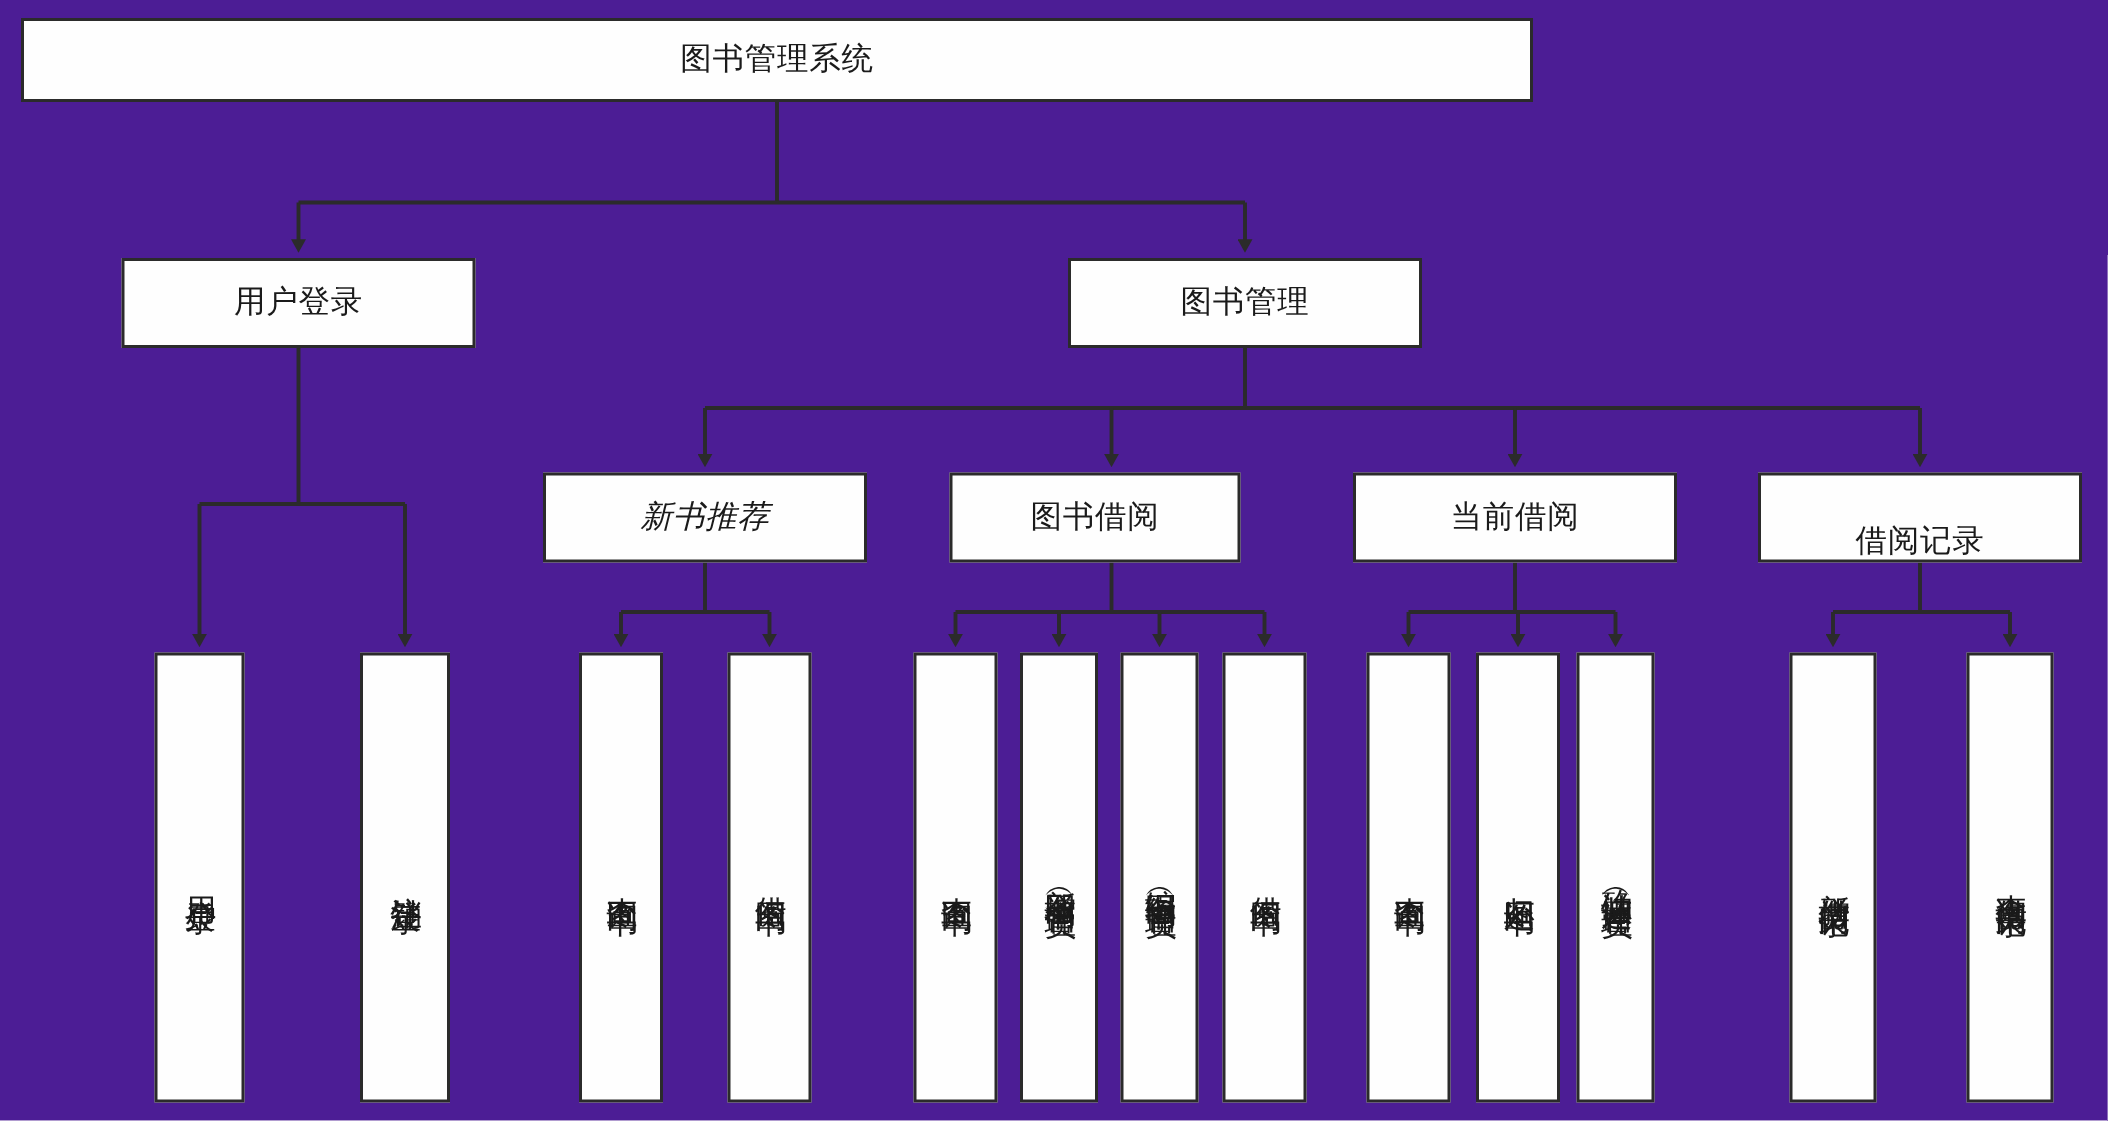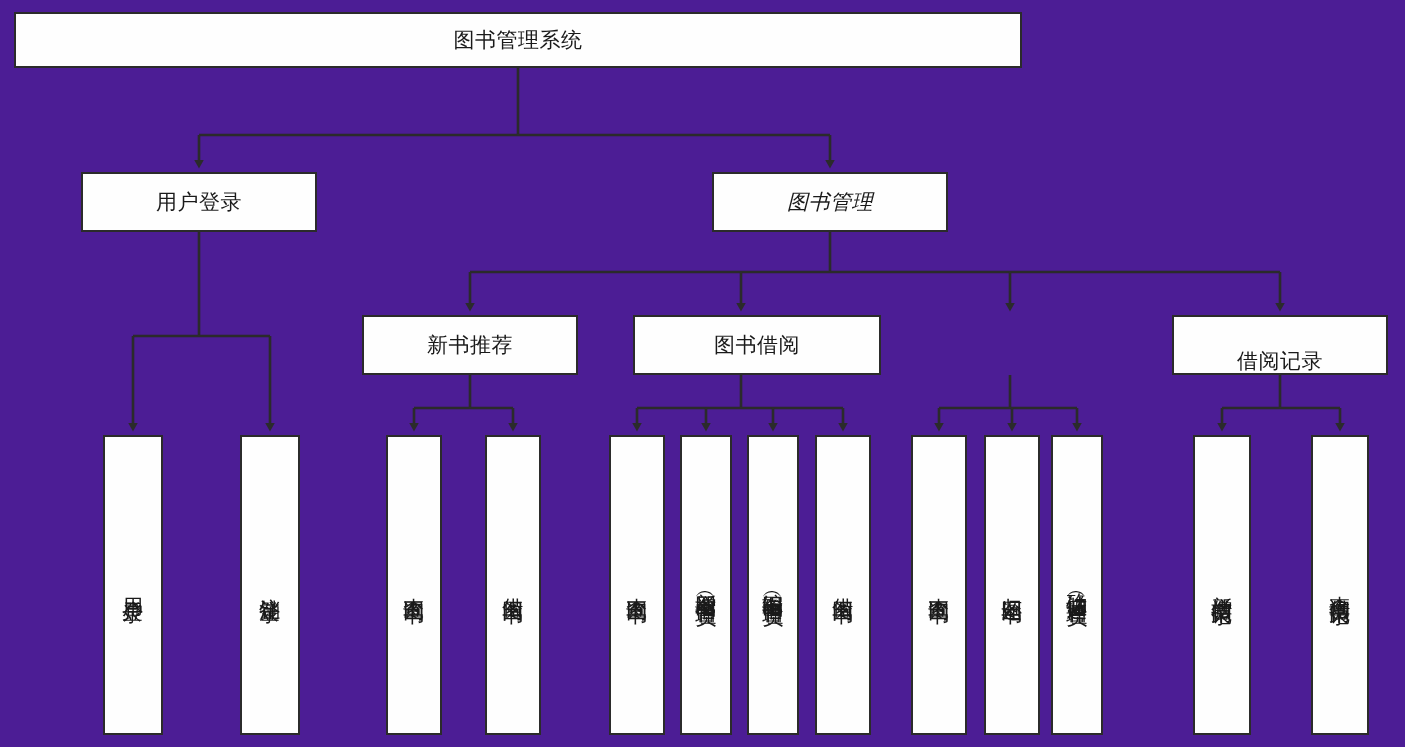--- a/index.html
+++ b/index.html
@@ -113,29 +113,32 @@
       </g>
   </svg>
 
   <div class="node-box root-node" style="left: 14px; top: 12px; width: 1008px; height: 56px;">
     <span class="node-label-h">图书管理系统</span>
   </div>
 
   <div class="node-box" style="left: 81px; top: 172px; width: 236px; height: 60px;">
     <span class="node-label-h">用户登录</span>
   </div>
-  <div class="node-box" style="left: 712px; top: 172px; width: 236px; height: 60px; font-style: italic;">
+  <div class="node-box" style="left: 712px; top: 172px; width: 236px; height: 60px;">
     <span class="node-label-h">图书管理</span>
   </div>
 
-  <div class="node-box" style="left: 362px; top: 315px; width: 216px; height: 60px;">
+  <div class="node-box" style="left: 362px; top: 315px; width: 216px; height: 60px; font-style: italic;">
     <span class="node-label-h">新书推荐</span>
   </div>
-  <div class="node-box" style="left: 633px; top: 315px; width: 248px; height: 60px;">
+  <div class="node-box" style="left: 633px; top: 315px; width: 194px; height: 60px;">
     <span class="node-label-h">图书借阅</span>
+  </div>
+  <div class="node-box" style="left: 902px; top: 315px; width: 216px; height: 60px;">
+    <span class="node-label-h">当前借阅</span>
   </div>
   <div class="node-box" style="left: 1172px; top: 315px; width: 216px; height: 60px; align-items: flex-end;">
     <span class="node-label-h">借阅记录</span>
   </div>
 
   <div class="node-box" style="left: 103px; top: 435px; width: 60px; height: 300px;">
     <span class="node-label-v">用户登录</span>
   </div>
   <div class="node-box" style="left: 240px; top: 435px; width: 60px; height: 300px;">
     <span class="node-label-v">注销登录</span>

